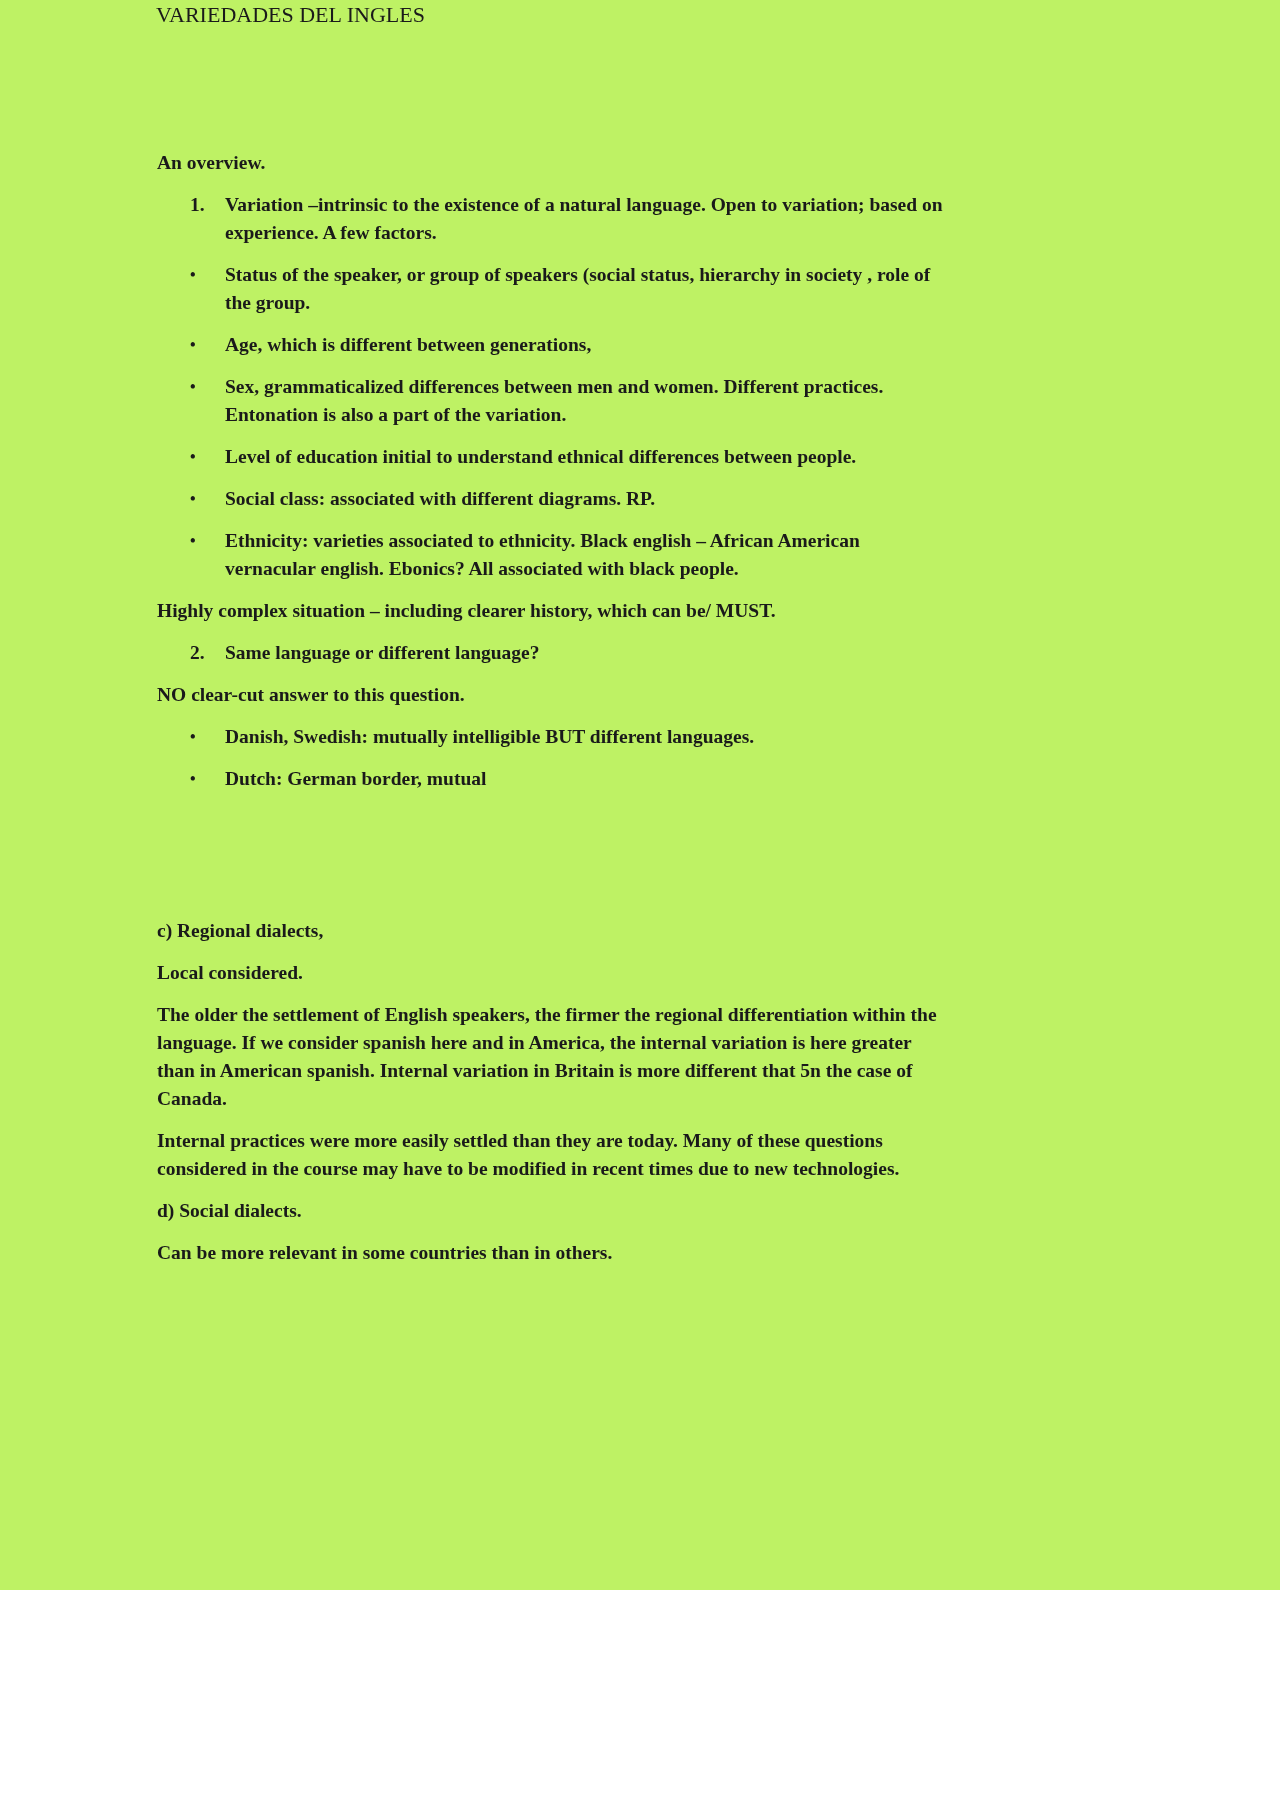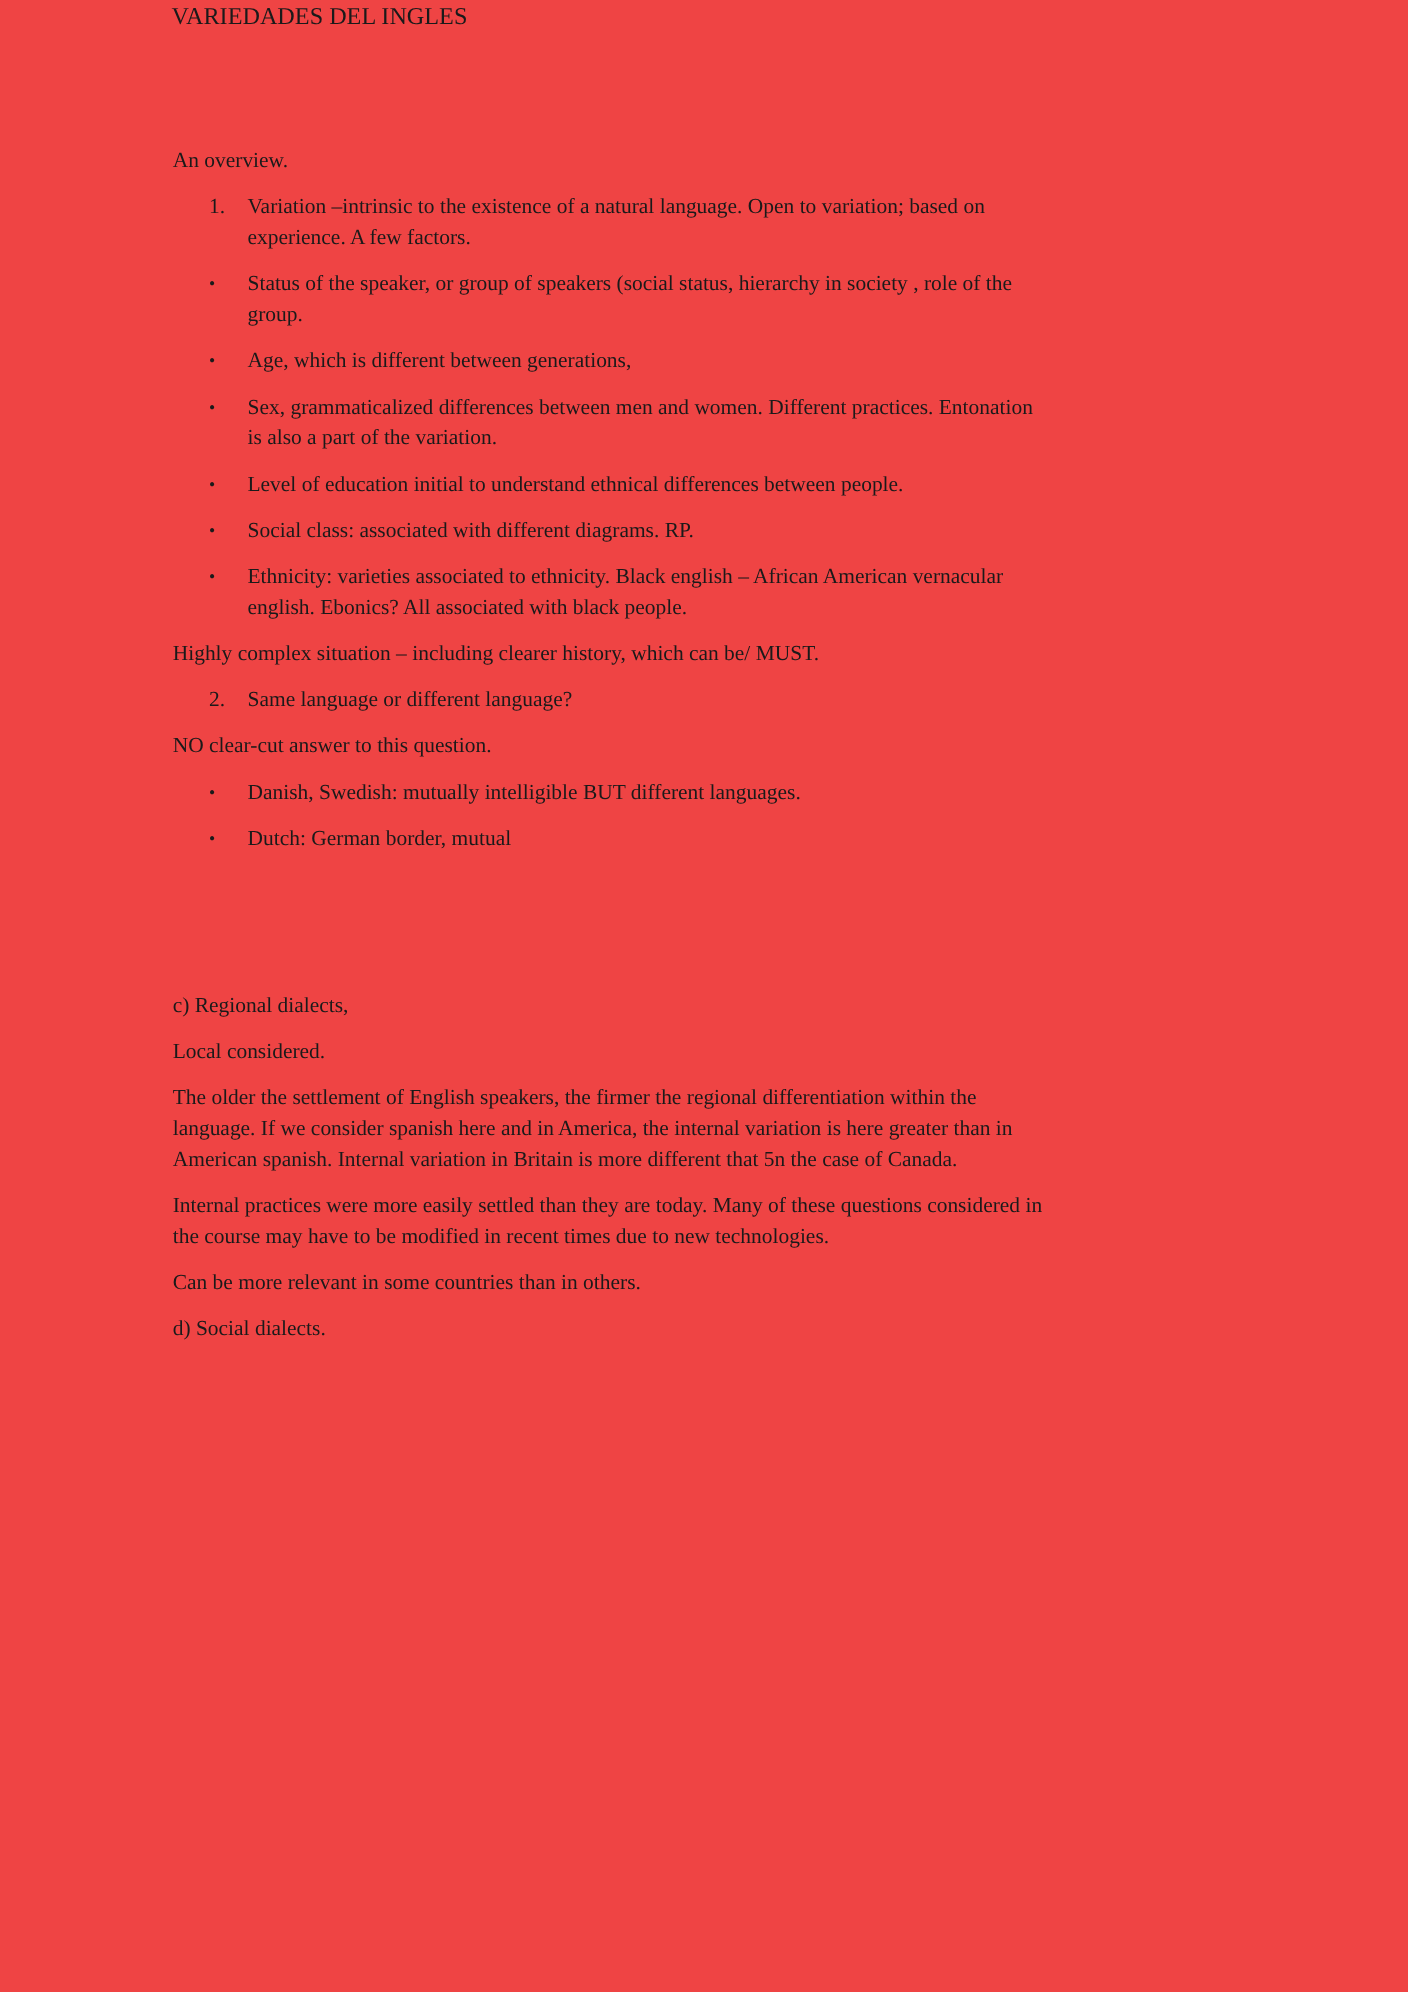--- a/index.html
+++ b/index.html
@@ -3,43 +3,44 @@
 <meta charset="utf-8">
 <style>
   html, body {
     margin: 0;
     padding: 0;
     background: #ffffff;
   }
   .page {
     position: relative;
     width: 1280px;
-    height: 1811px;
-    background: #ef4444;
+    height: 1590px;
+    background: #bef264;
     font-family: "Liberation Serif", serif;
     color: #1a1a1a;
     overflow: hidden;
   }
   .title {
     position: absolute;
     left: 156px;
     top: 0px;
     margin: 0;
     font-size: 22px;
     font-weight: 400;
     line-height: 30px;
     white-space: nowrap;
   }
   .content {
     position: absolute;
     left: 157px;
-    top: 133px;
+    top: 149px;
     width: 795px;
     font-size: 19.5px;
     line-height: 28px;
+    font-weight: bold;
   }
   .para {
     margin: 0 0 14px 0;
   }
   .li {
     display: flex;
     margin: 0 0 14px 0;
   }
   .li .marker {
     flex: none;
@@ -105,16 +106,16 @@
       </div>
       <div class="li">
         <span class="marker bullet">•</span>
         <span class="text">Dutch: German border, mutual</span>
       </div>
       <div class="spacer"></div>
       <p class="para">c) Regional dialects,</p>
       <p class="para">Local considered.</p>
       <p class="para">The older the settlement of English speakers, the firmer the regional differentiation within the language. If we consider spanish here and in America, the internal variation is here greater than in American spanish. Internal variation in Britain is more different that 5n the case of Canada.</p>
       <p class="para">Internal practices were more easily settled than they are today. Many of these questions considered in the course may have to be modified in recent times due to new technologies.</p>
+      <p class="para">d) Social dialects.</p>
       <p class="para">Can be more relevant in some countries than in others.</p>
-      <p class="para">d) Social dialects.</p>
     </div>
 </div>
 
 </body></html>

